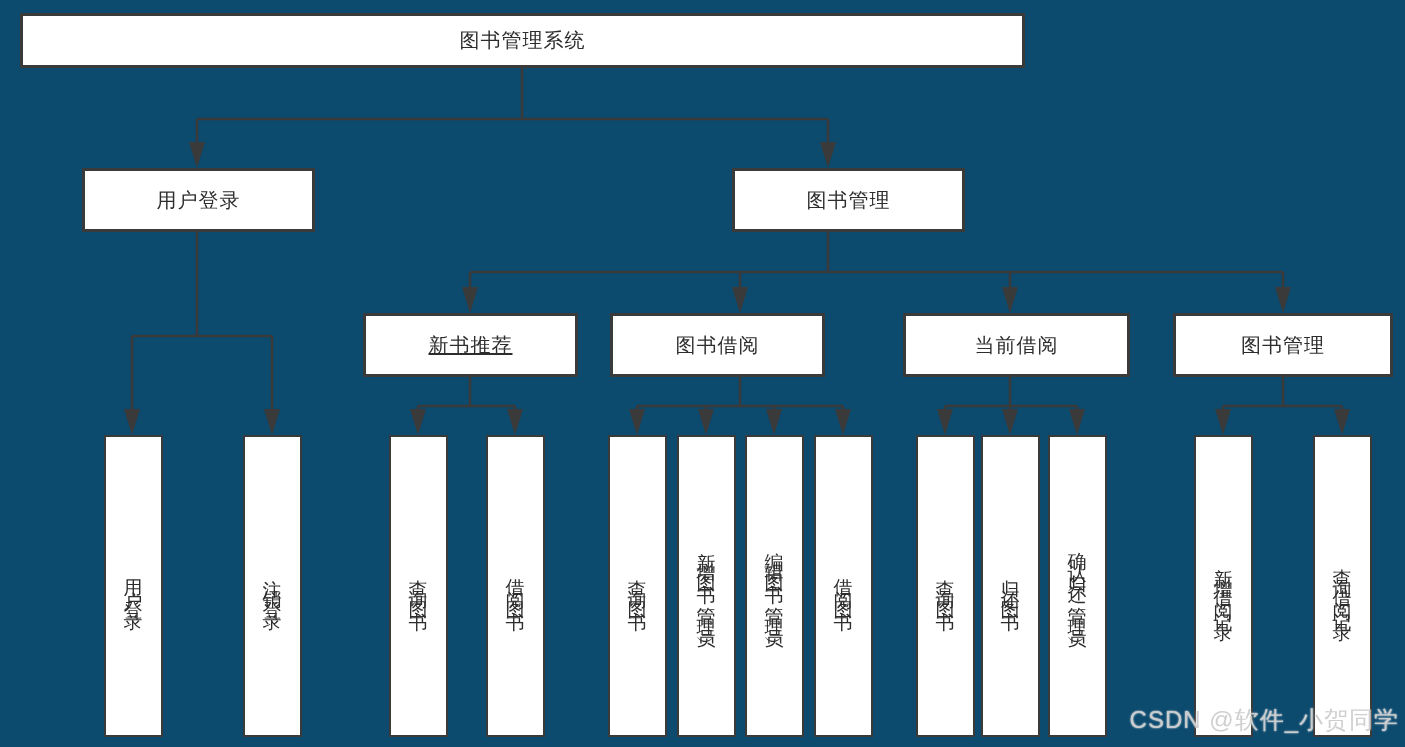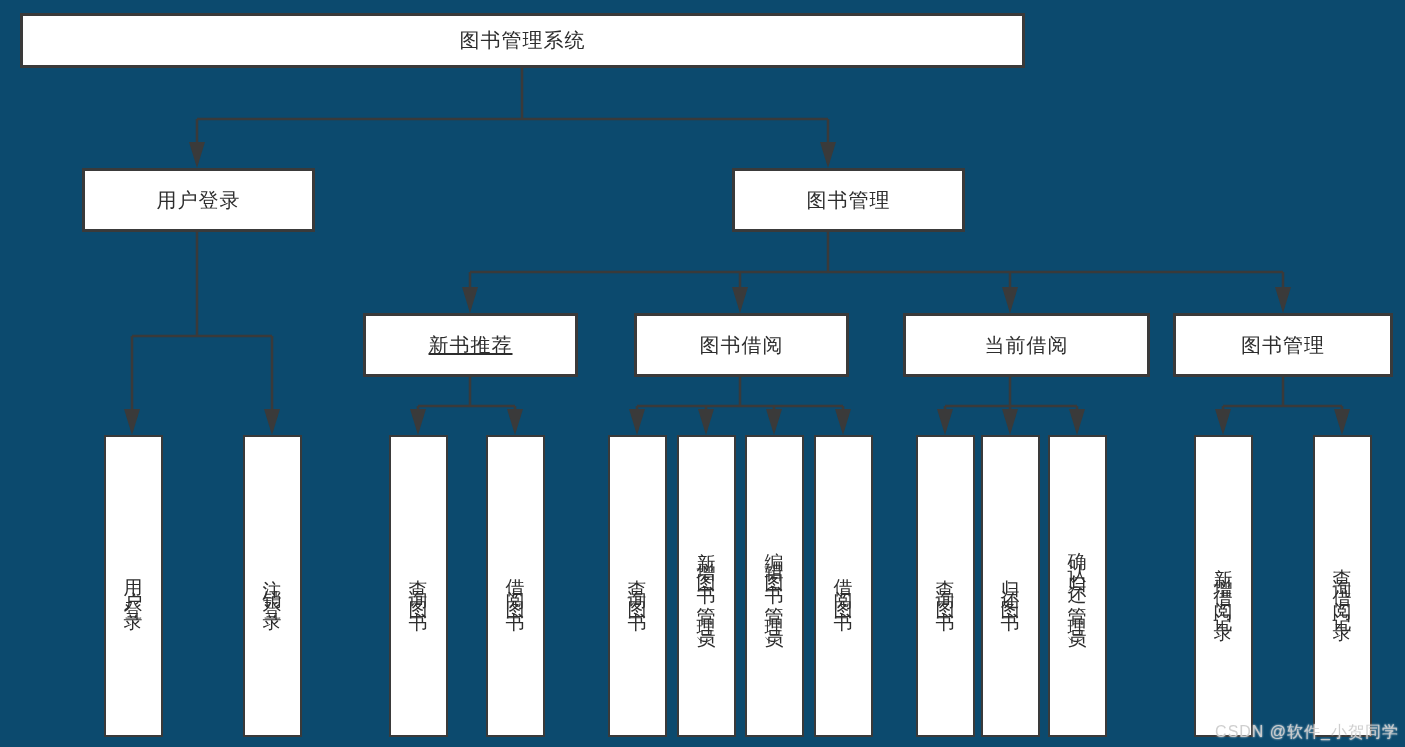--- a/index.html
+++ b/index.html
@@ -46,44 +46,44 @@
     line-height: 1;
     white-space: nowrap;
   }
   
   #n-root   { left: 20px;  top: 13px;  width: 1005px; height: 55px; }
   
   #n-l2-0   { left: 82px;  top: 168px; width: 233px; height: 64px; }
   #n-l2-1   { left: 712px; top: 168px; width: 233px; height: 64px; margin-left: 20px; }
   
   #n-l3-0   { left: 363px;  top: 313px; width: 215px; height: 64px; text-decoration: underline; }
-  #n-l3-1   { left: 634px;  top: 313px; width: 215px; height: 64px; }
-  #n-l3-2   { left: 903px;  top: 313px; width: 247px; height: 64px; }
+  #n-l3-1   { left: 610px;  top: 313px; width: 215px; height: 64px; }
+  #n-l3-2   { left: 903px;  top: 313px; width: 227px; height: 64px; }
   #n-l3-3   { left: 1173px; top: 313px; width: 220px; height: 64px; }
   
   .leaf { top: 435px; width: 59px; height: 302px; }
   #n-leaf-0  { left: 104px; }
   #n-leaf-1  { left: 243px; }
   #n-leaf-2  { left: 389px; }
   #n-leaf-3  { left: 486px; }
   #n-leaf-4  { left: 608px; }
   #n-leaf-5  { left: 677px; }
   #n-leaf-6  { left: 745px; }
   #n-leaf-7  { left: 814px; }
   #n-leaf-8  { left: 916px; }
   #n-leaf-9  { left: 981px; }
   #n-leaf-10 { left: 1048px; }
   #n-leaf-11 { left: 1194px; }
   #n-leaf-12 { left: 1313px; }
   .watermark {
     position: absolute;
     right: 6px;
-    bottom: 4px;
+    bottom: 11px;
     z-index: 5;
-    font-size: 16px;
+    font-size: 24px;
     letter-spacing: 1px;
     color: rgba(204,204,204,0.95);
     text-shadow: 0 0 2px #ffffff;
     margin-left: 27px;
   }
 </style>
 </head>
 <body>
 
 <div class="canvas">

